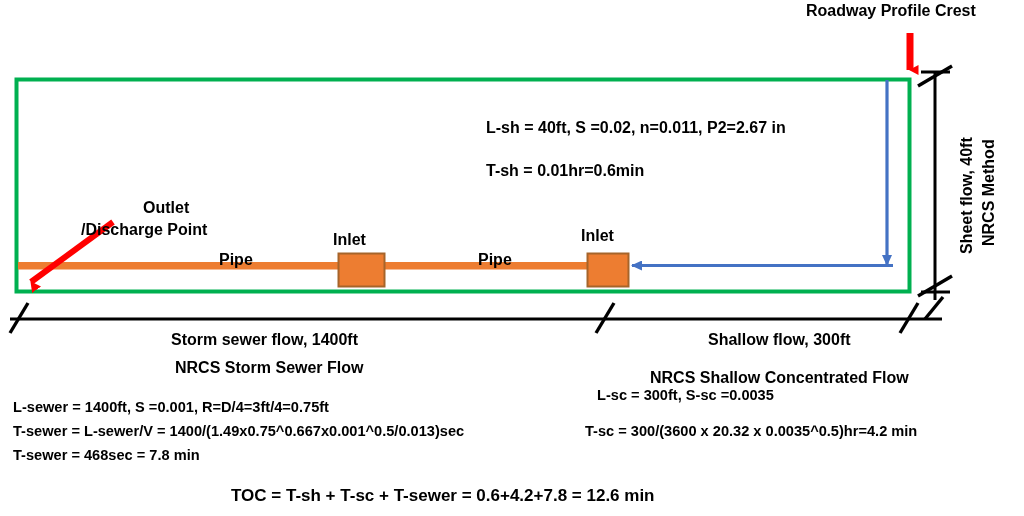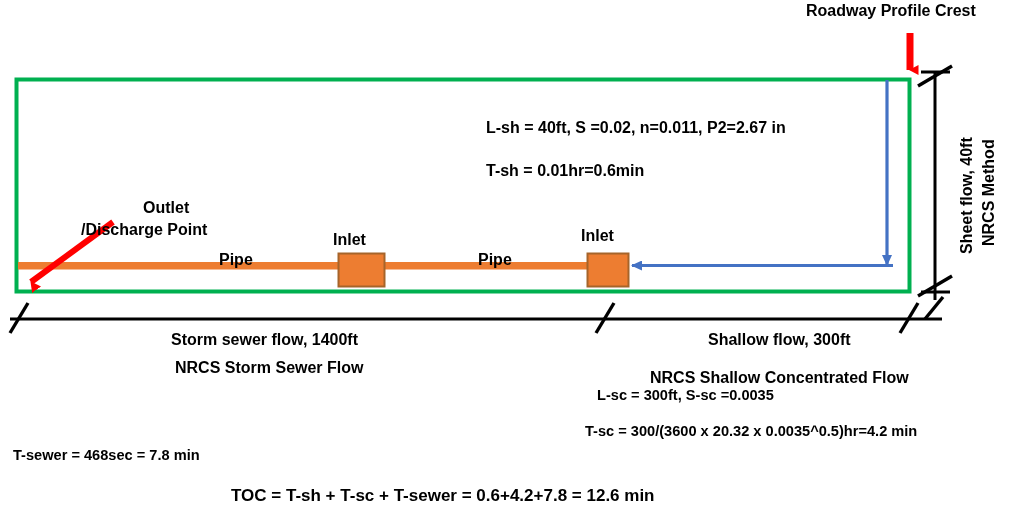--- a/index.html
+++ b/index.html
@@ -85,20 +85,22 @@
 
   <div class="txt b t16 vert" style="left:958px;top:254px;">Sheet flow, 40ft</div>
   <div class="txt b t16 vert" style="left:980px;top:246px;">NRCS Method</div>
 
   <div class="txt b t16" style="left:171px;top:331px;">Storm sewer flow, 1400ft</div>
   <div class="txt b t16" style="left:175px;top:359px;">NRCS Storm Sewer Flow</div>
 
   <div class="txt b t16" style="left:708px;top:331px;">Shallow flow, 300ft</div>
   <div class="txt b t16" style="left:650px;top:369px;">NRCS Shallow Concentrated Flow</div>
 
+  <div class="txt eq" style="left:13px;top:396px;">L-sewer = 1400ft, S =0.001, R=D/4=3ft/4=0.75ft</div>
+  <div class="txt eq" style="left:13px;top:420px;">T-sewer = L-sewer/V = 1400/(1.49x0.75^0.667x0.001^0.5/0.013)sec</div>
   <div class="txt eq" style="left:13px;top:444px;">T-sewer = 468sec = 7.8 min</div>
 
   <div class="txt eq" style="left:597px;top:384px;">L-sc = 300ft, S-sc =0.0035</div>
   <div class="txt eq" style="left:585px;top:420px;">T-sc = 300/(3600 x 20.32 x 0.0035^0.5)hr=4.2 min</div>
 
   <div class="txt b t17" style="left:231px;top:486px;">TOC = T-sh + T-sc + T-sewer = 0.6+4.2+7.8 = 12.6 min</div>
 
 </div>
 
 </body></html>

